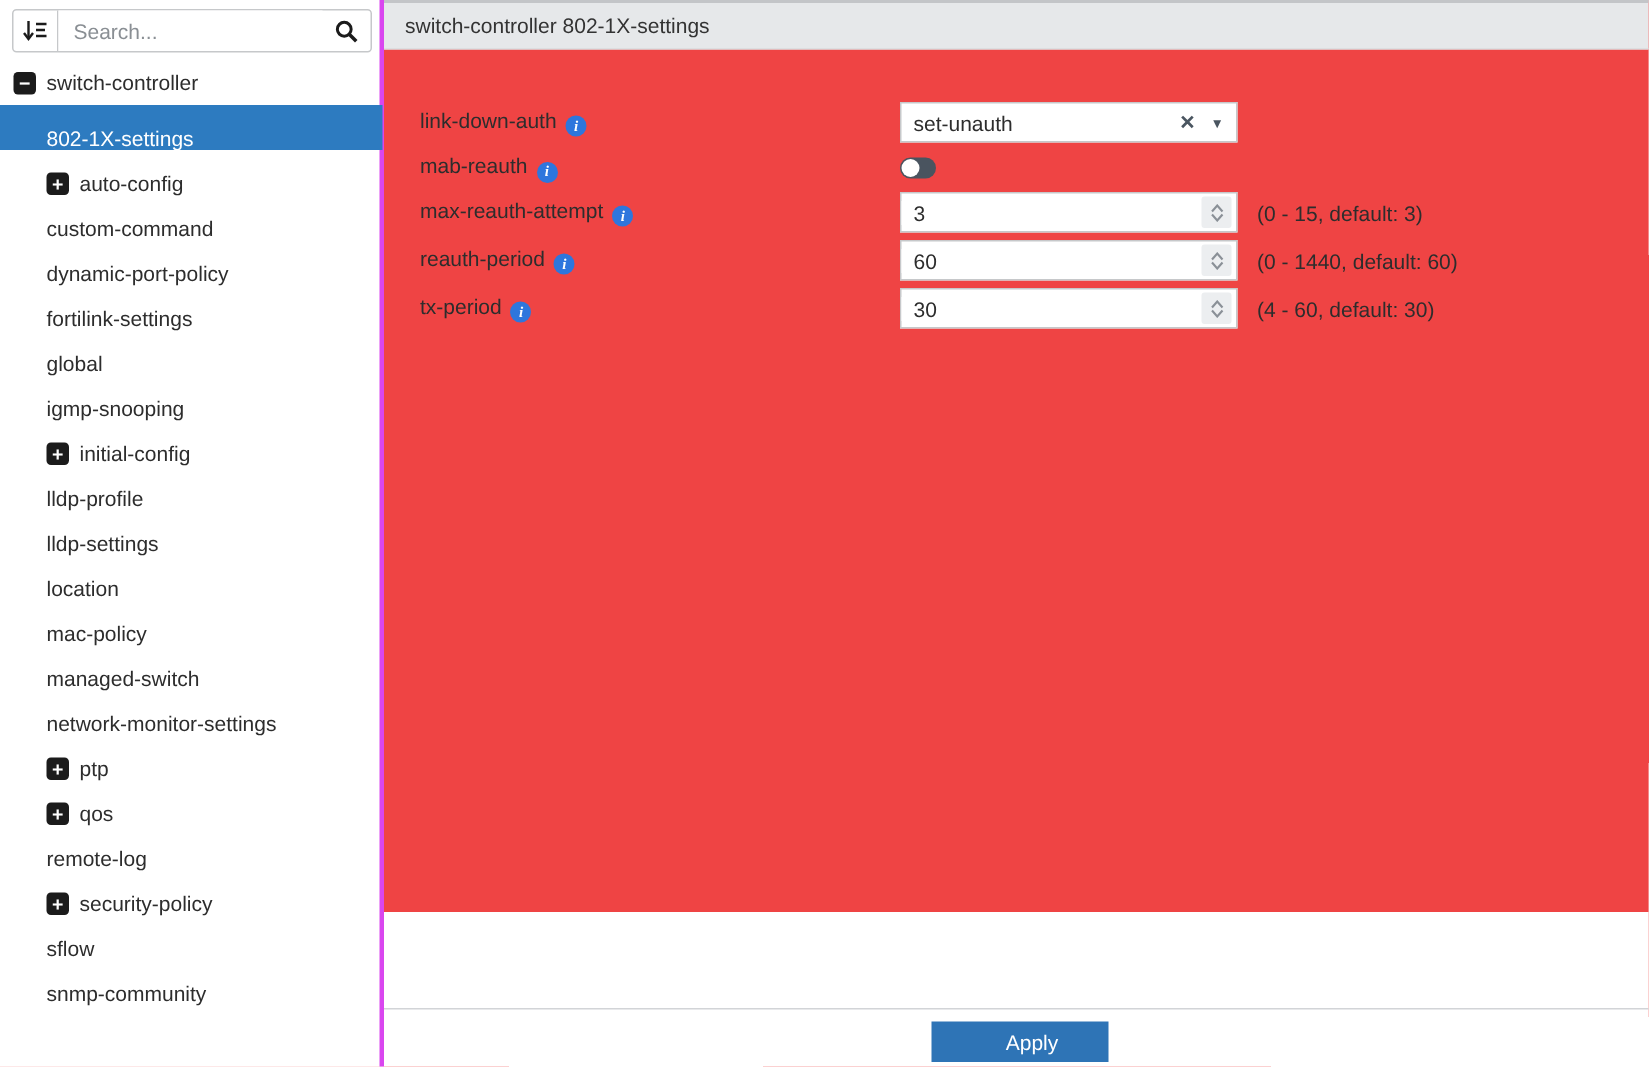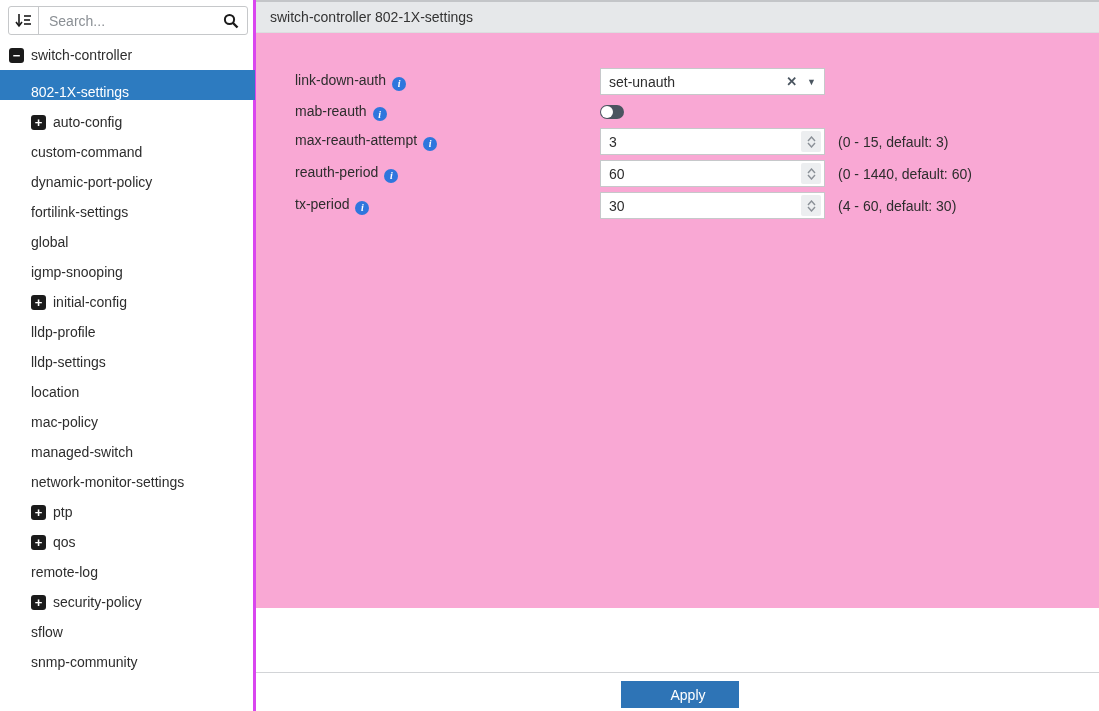--- a/index.html
+++ b/index.html
@@ -21,28 +21,28 @@
   .tree { position:absolute; left:0; top:40px; width:255px; list-style:none; font-size:14px; }
   .tree li { height:30px; display:flex; align-items:center; cursor:pointer; white-space:nowrap; }
   .tree li.root  { padding-left:9px; }
   .tree li.child { padding-left:31px;align-items:flex-end; }
   .tree li.selected { background:#2d7bc0; color:#fff; }
   .sq { display:inline-flex; width:15px; height:15px; background:#1b1b1b; border-radius:3px;
         color:#fff; font-size:13px; line-height:13px; font-weight:bold;
         align-items:center; justify-content:center; margin-right:7px; flex:0 0 15px; }
 
   
-  .main { position:absolute; left:256px; top:0; width:843px; height:608px; background:#f9a8d4; }
+  .main { position:absolute; left:256px; top:0; width:843px; height:608px; background:#ef4444; }
   .main-header { height:33px; background:#e6e8ea; border-top:2px solid #c3c5c8;
                  border-bottom:1px solid #dcdee0; display:flex; align-items:center;
                  padding-left:14px; font-size:14px; color:#333; }
 
   .form { position:absolute; left:0; top:33px; right:0; height:600px; }
   .row { position:absolute; display:flex; align-items:center; }
-  .row .label { position:absolute; left:39px; font-size:14px; color:#2d2d2d; white-space:nowrap; }
+  .row .label { position:absolute; left:24px; font-size:14px; color:#2d2d2d; white-space:nowrap; }
   .info { display:inline-flex; width:14px; height:14px; border-radius:50%; background:#2e76dd;
           color:#fff; align-items:center; justify-content:center; font-size:10px; font-weight:bold;
           font-family:"Liberation Serif", serif; font-style:italic; margin-left:6px; vertical-align:-2px; cursor:pointer; }
   .ctrl { position:absolute; left:344px; }
 
   .select { width:225px; height:27px; border:1px solid #c6c8ca; background:#fff;
             display:flex; align-items:center; padding:0 8px; font-size:14px; cursor:pointer; }
   .select .val { flex:1; }
   .clear-x { font-weight:bold; color:#4a5560; font-size:13px; margin-right:10px; cursor:pointer; }
   .caret { color:#4a5560; font-size:9px; cursor:pointer; }

